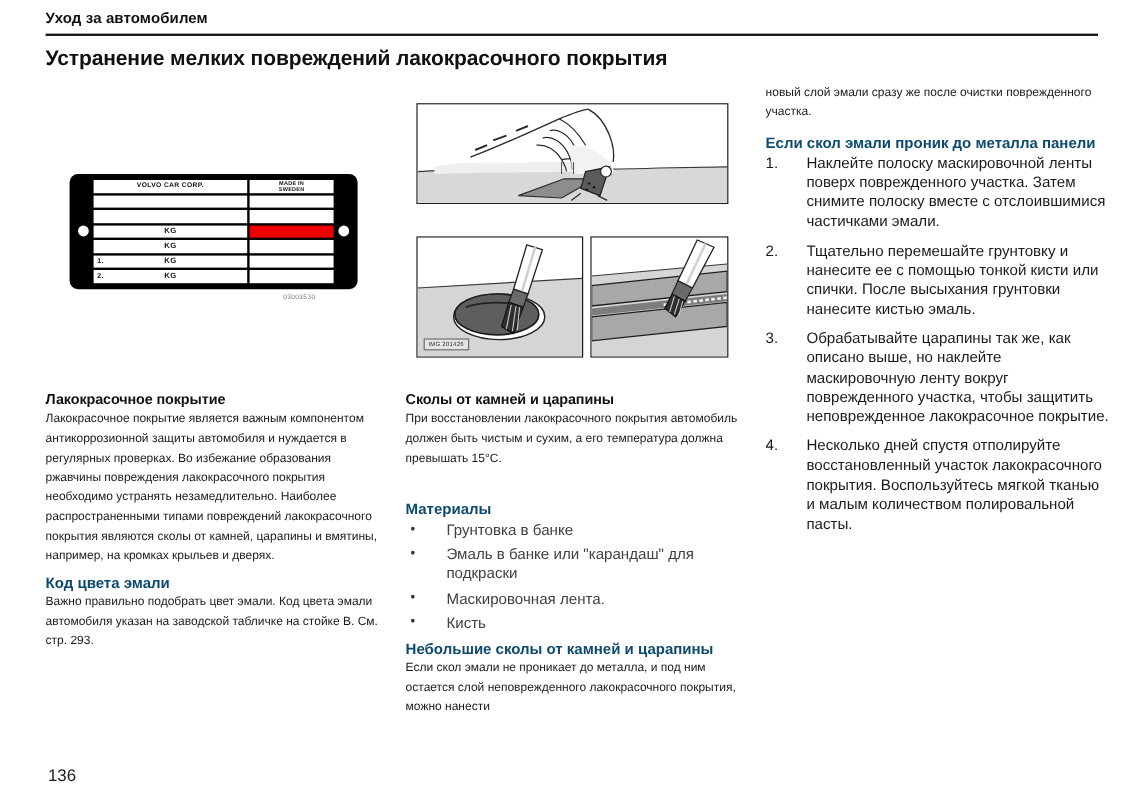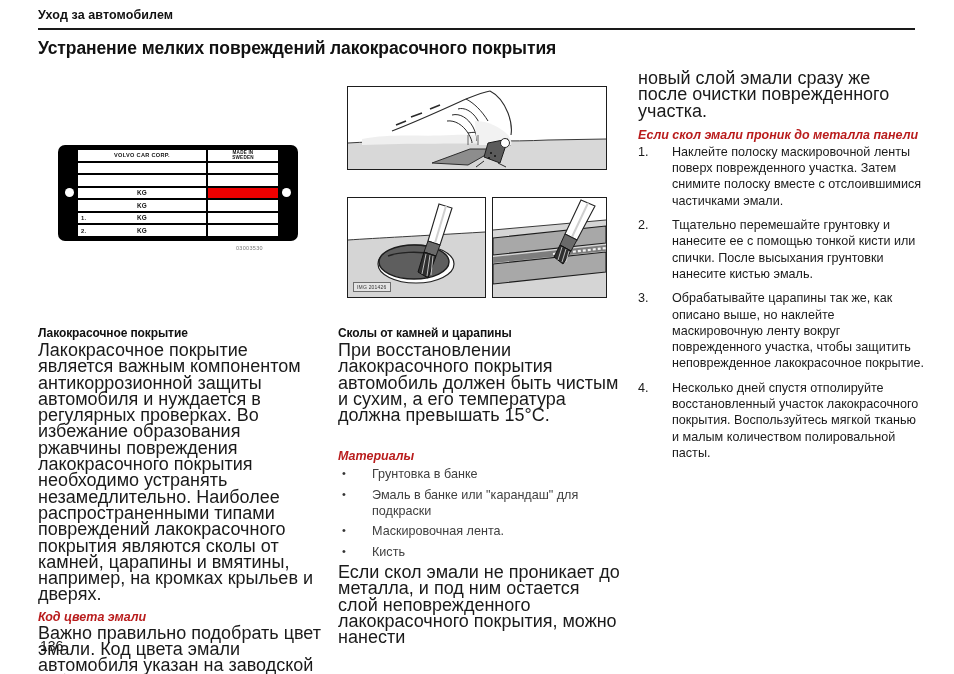--- a/index.html
+++ b/index.html
@@ -65,25 +65,24 @@
     font-size: 12px;
     font-weight: bold;
     margin: 0 0 2px 0;
     color: #111;
     letter-spacing: -0.1px;
   }
   h4.minor {
     font-size: 12.5px;
     font-weight: bold;
     margin: 7px 0 1px 0;
-    color: #b91c1c;
-    font-style: italic;
+    color: #0c4a6e;
   }
   p.body {
-    font-size: 18px;
+    font-size: 10px;
     line-height: 16.3px;
     margin: 0 0 0 0;
     color: #1a1a1a;
   }
 
   ul.bullets {
     list-style: none;
     margin: 3px 0 0 0;
     padding: 0;
   }
@@ -400,20 +399,21 @@
   <div class="col col-2" style="top:326px;">
     <h3 class="sub">Сколы от камней и царапины</h3>
     <p class="body">При восстановлении лакокрасочного покрытия автомобиль должен быть чистым и сухим, а его температура должна превышать 15°C.</p>
     <h4 class="minor" style="margin-top:26px;">Материалы</h4>
     <ul class="bullets">
       <li>Грунтовка в банке</li>
       <li>Эмаль в банке или "карандаш" для подкраски</li>
       <li>Маскировочная лента.</li>
       <li>Кисть</li>
     </ul>
+    <h4 class="minor">Небольшие сколы от камней и царапины</h4>
     <p class="body">Если скол эмали не проникает до металла, и под ним остается слой неповрежденного лакокрасочного покрытия, можно нанести</p>
   </div>
 
   <div class="col col-3" style="top:70px;">
     <p class="body">новый слой эмали сразу же после очистки поврежденного участка.</p>
     <h4 class="minor" style="margin-top:9px;">Если скол эмали проник до металла панели</h4>
     <ol class="steps">
       <li>
         <span class="num">1.</span>
         <span>Наклейте полоску маскировочной ленты поверх поврежденного участка. Затем снимите полоску вместе с отслоившимися частичками эмали.</span>

